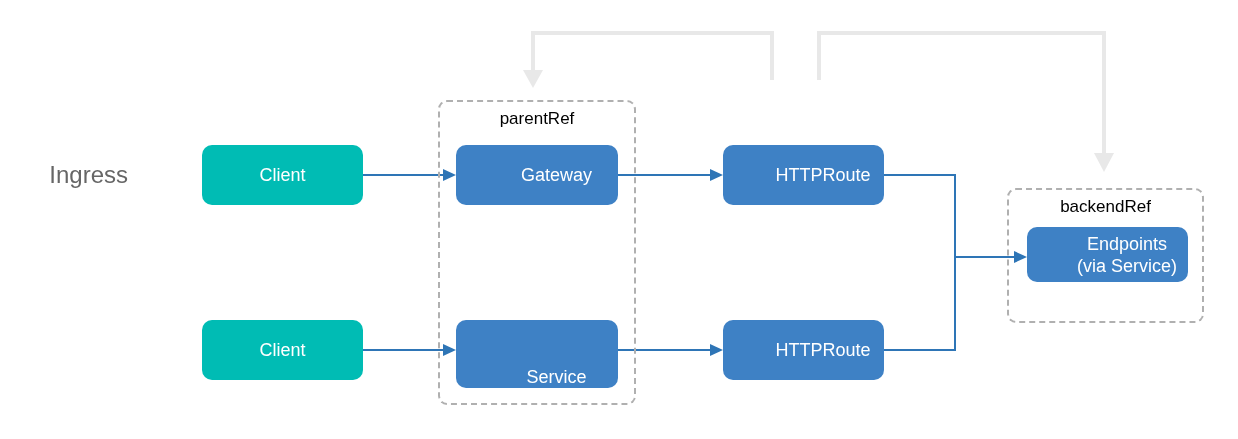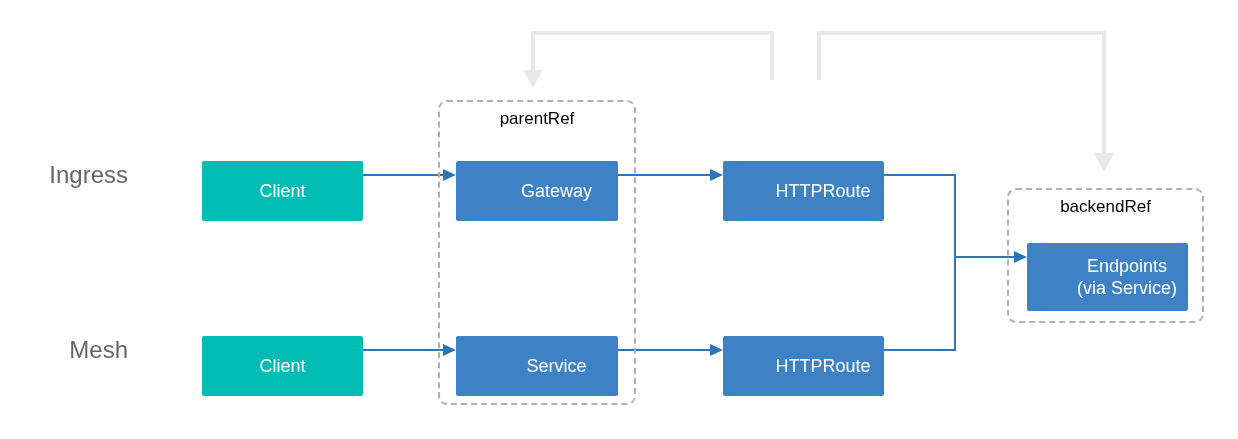--- a/index.html
+++ b/index.html
@@ -33,25 +33,25 @@
     border-radius:9px;
     background:transparent;
   }
   .group-label {
     position:absolute; top:7px; left:0; width:100%;
     text-align:center;
     font-size:17px; color:var(--group-label,#000);
   }
   .node {
     position:absolute;
-    border-radius:2px;
+    border-radius:10px;
     display:flex; align-items:center; justify-content:center;
     flex-direction:column;
     color:#ffffff; font-size:18px;
-    text-align:center; line-height:22px;margin-top:16px;
+    text-align:center; line-height:22px;
   }
   .node.blue { background:var(--node-blue,#3e81c5);padding-left:39px; }
   .node.teal { background:var(--node-teal,#00bcb4); }
   .row-label {
     position:absolute; left:8px; width:120px;
     text-align:right;
     font-size:24px; line-height:24px;
     color:var(--row-label,#666);
   }
 </style>
@@ -85,40 +85,39 @@
   </svg>
 
   <div class="group" style="left:438px; top:100px; width:198px; height:305px;">
     <div class="group-label">parentRef</div>
   </div>
   <div class="group" style="left:1007px; top:188px; width:197px; height:135px;">
     <div class="group-label">backendRef</div>
   </div>
 
   <div class="row-label" style="top:163px;">Ingress</div>
-  <div class="row-label" style="top:338px;">Mesh</div>
 
   <div class="node teal" style="left:202px; top:145px; width:161px; height:60px;">
     <span>Client</span>
   </div>
   <div class="node blue" style="left:456px; top:145px; width:162px; height:60px;">
     <span>Gateway</span>
   </div>
   <div class="node blue" style="left:723px; top:145px; width:161px; height:60px;">
     <span>HTTPRoute</span>
   </div>
 
   <div class="node teal" style="left:202px; top:320px; width:161px; height:60px;">
     <span>Client</span>
   </div>
-  <div class="node blue" style="left:456px; top:320px; width:162px; height:60px;">
+  <div class="node blue" style="left:456px; top:320px; width:162px; height:68px;justify-content:flex-end;">
     <span>Service</span>
   </div>
   <div class="node blue" style="left:723px; top:320px; width:161px; height:60px;">
     <span>HTTPRoute</span>
   </div>
 
-  <div class="node blue" style="left:1027px; top:227px; width:161px; height:68px;">
+  <div class="node blue" style="left:1027px; top:227px; width:161px; height:55px;">
     <span>Endpoints</span>
     <span>(via Service)</span>
   </div>
 
 </div>
 
 </body></html>

